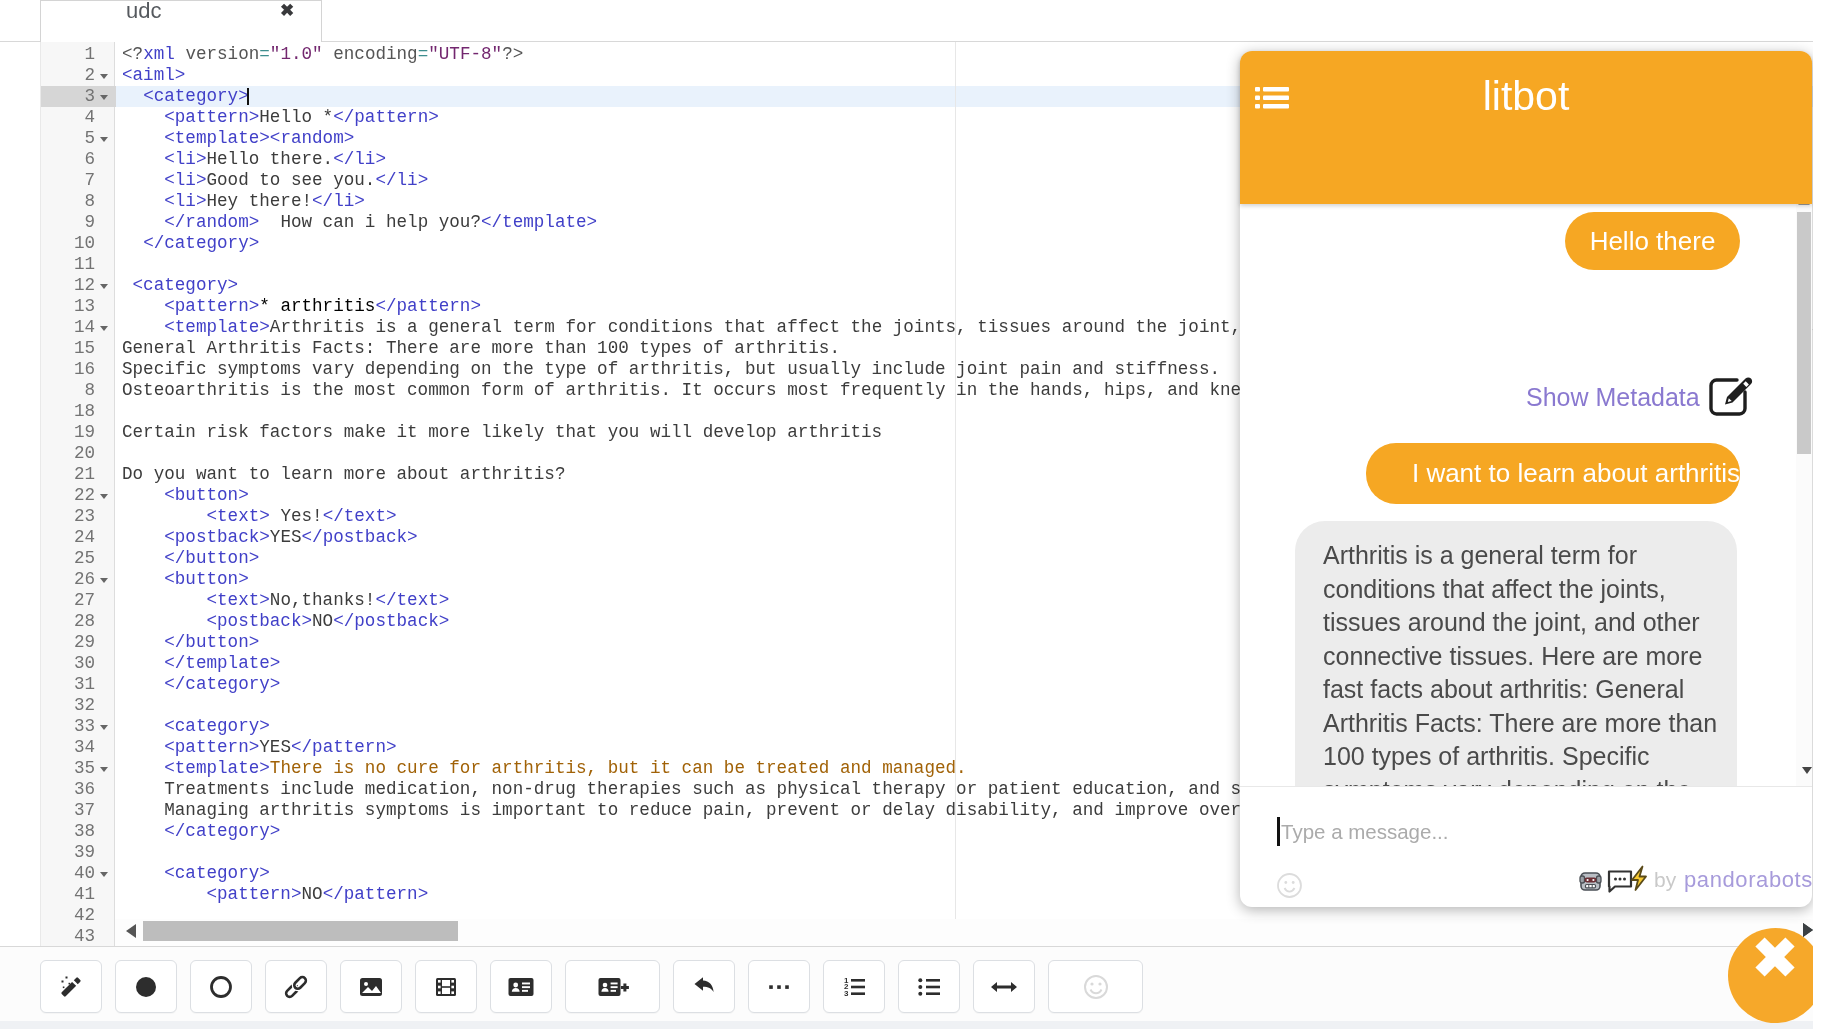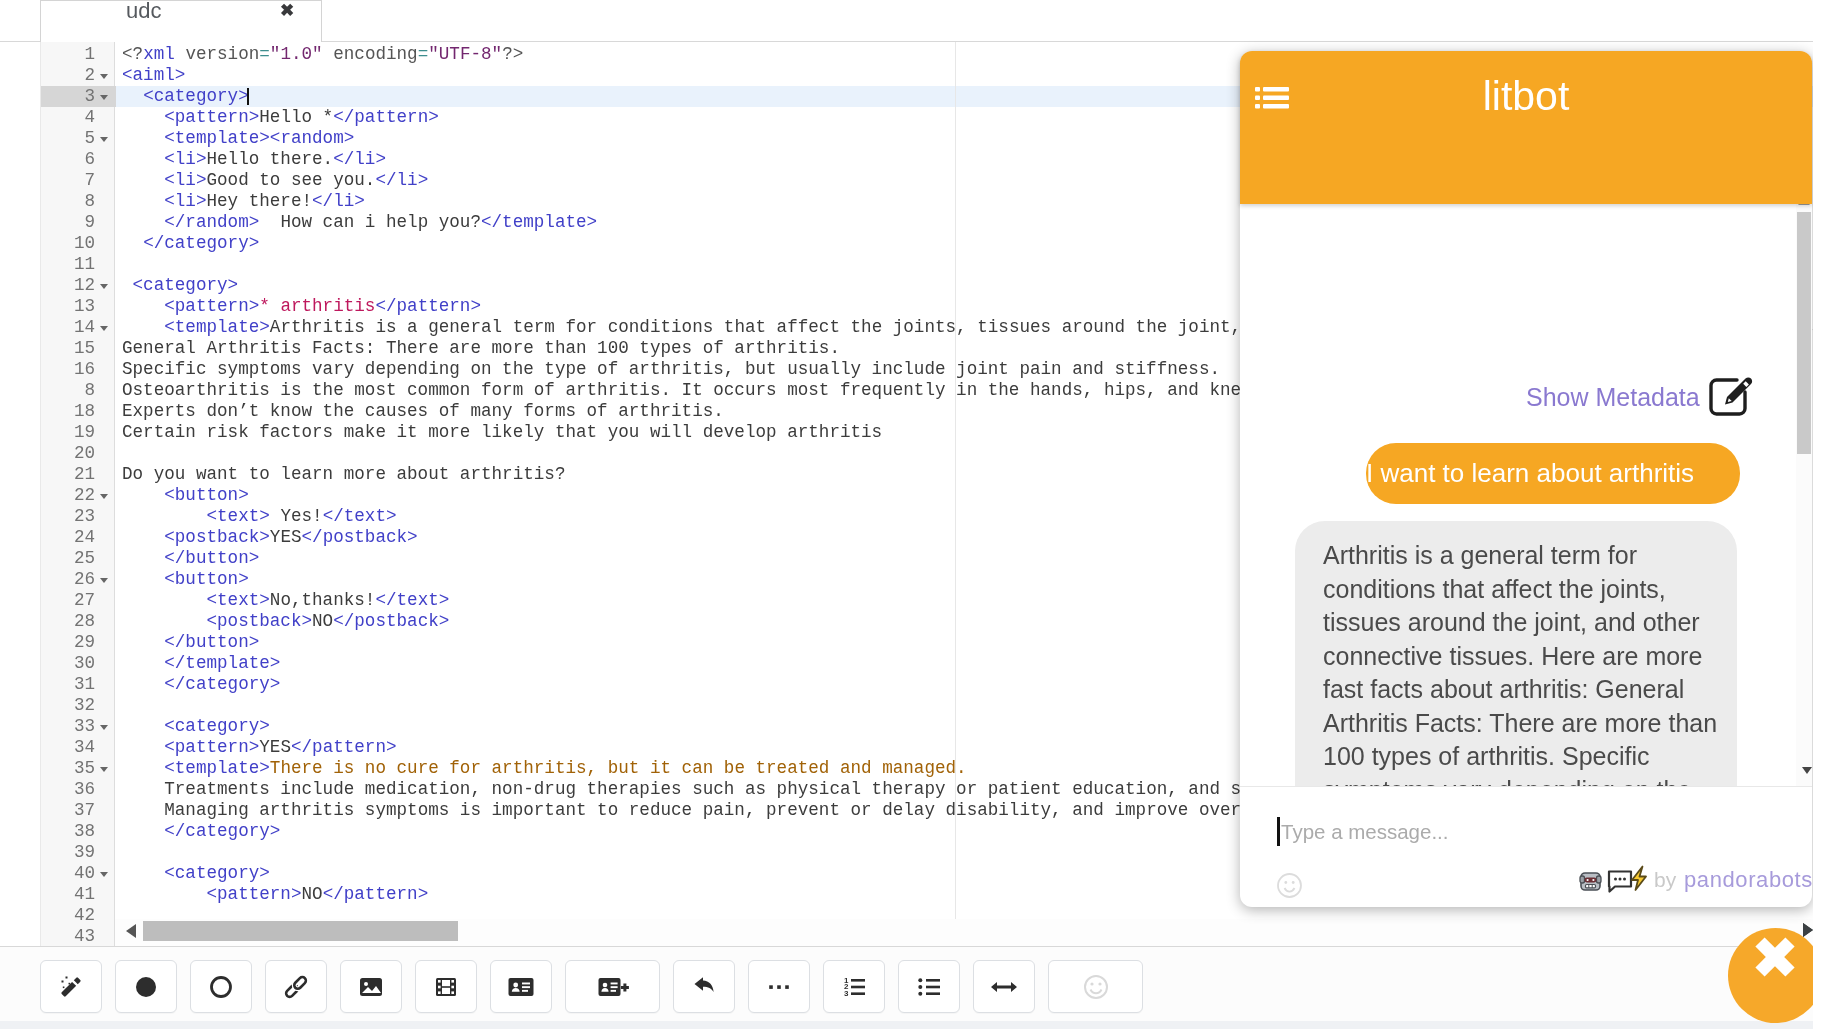--- a/index.html
+++ b/index.html
@@ -134,26 +134,25 @@
 <div class="cl" style="top:44px">  <span style="color:#4140c8">&lt;category&gt;</span></div>
 <div class="cl" style="top:65px">    <span style="color:#4140c8">&lt;pattern&gt;</span><span style="color:#3c3c3c">Hello *</span><span style="color:#4140c8">&lt;/pattern&gt;</span></div>
 <div class="cl" style="top:86px">    <span style="color:#4140c8">&lt;template&gt;</span><span style="color:#4140c8">&lt;random&gt;</span></div>
 <div class="cl" style="top:107px">    <span style="color:#4140c8">&lt;li&gt;</span><span style="color:#3c3c3c">Hello there.</span><span style="color:#4140c8">&lt;/li&gt;</span></div>
 <div class="cl" style="top:128px">    <span style="color:#4140c8">&lt;li&gt;</span><span style="color:#3c3c3c">Good to see you.</span><span style="color:#4140c8">&lt;/li&gt;</span></div>
 <div class="cl" style="top:149px">    <span style="color:#4140c8">&lt;li&gt;</span><span style="color:#3c3c3c">Hey there!</span><span style="color:#4140c8">&lt;/li&gt;</span></div>
 <div class="cl" style="top:170px">    <span style="color:#4140c8">&lt;/random&gt;</span><span style="color:#3c3c3c">  How can i help you?</span><span style="color:#4140c8">&lt;/template&gt;</span></div>
 <div class="cl" style="top:191px">  <span style="color:#4140c8">&lt;/category&gt;</span></div>
 <div class="cl" style="top:212px"></div>
 <div class="cl" style="top:233px"> <span style="color:#4140c8">&lt;category&gt;</span></div>
-<div class="cl" style="top:254px">    <span style="color:#4140c8">&lt;pattern&gt;</span><span style="color:#be185d">* arthritis</span><span style="color:#4140c8">&lt;/pattern&gt;</span></div>
+<div class="cl" style="top:254px">    <span style="color:#4140c8">&lt;pattern&gt;</span><span style="color:#000000">* arthritis</span><span style="color:#4140c8">&lt;/pattern&gt;</span></div>
 <div class="cl" style="top:275px">    <span style="color:#4140c8">&lt;template&gt;</span><span style="color:#3c3c3c">Arthritis is a general term for conditions that affect the joints, tissues around the joint, and other connective tissues. Here are more fast facts about arthritis:</span></div>
 <div class="cl" style="top:296px"><span style="color:#3c3c3c">General Arthritis Facts: There are more than 100 types of arthritis.</span></div>
 <div class="cl" style="top:317px"><span style="color:#3c3c3c">Specific symptoms vary depending on the type of arthritis, but usually include joint pain and stiffness.</span></div>
 <div class="cl" style="top:338px"><span style="color:#3c3c3c">Osteoarthritis is the most common form of arthritis. It occurs most frequently in the hands, hips, and knees.</span></div>
-<div class="cl" style="top:359px"><span style="color:#3c3c3c">Experts don’t know the causes of many forms of arthritis.</span></div>
 <div class="cl" style="top:380px"><span style="color:#3c3c3c">Certain risk factors make it more likely that you will develop arthritis</span></div>
 <div class="cl" style="top:401px"></div>
 <div class="cl" style="top:422px"><span style="color:#3c3c3c">Do you want to learn more about arthritis?</span></div>
 <div class="cl" style="top:443px">    <span style="color:#4140c8">&lt;button&gt;</span></div>
 <div class="cl" style="top:464px">        <span style="color:#4140c8">&lt;text&gt;</span><span style="color:#3c3c3c"> Yes!</span><span style="color:#4140c8">&lt;/text&gt;</span></div>
 <div class="cl" style="top:485px">    <span style="color:#4140c8">&lt;postback&gt;</span><span style="color:#3c3c3c">YES</span><span style="color:#4140c8">&lt;/postback&gt;</span></div>
 <div class="cl" style="top:506px">    <span style="color:#4140c8">&lt;/button&gt;</span></div>
 <div class="cl" style="top:527px">    <span style="color:#4140c8">&lt;button&gt;</span></div>
 <div class="cl" style="top:548px">        <span style="color:#4140c8">&lt;text&gt;</span><span style="color:#3c3c3c">No,thanks!</span><span style="color:#4140c8">&lt;/text&gt;</span></div>
 <div class="cl" style="top:569px">        <span style="color:#4140c8">&lt;postback&gt;</span><span style="color:#3c3c3c">NO</span><span style="color:#4140c8">&lt;/postback&gt;</span></div>
@@ -317,32 +316,33 @@
           <circle cx="10" cy="11" r="1.6"></circle>
           <circle cx="18" cy="11" r="1.6"></circle>
         </g>
       </svg>
     </div>
 </div>
 <div class="abs" id="strip"></div>
 
 <div class="abs" id="widget">
   <div id="chat">
+    <div class="pill or" style="left:325px;top:29px;width:175px;height:58px;line-height:58px;text-align:center">Hello there</div>
     <div style="position:absolute;left:286px;top:200px;font-size:25px;color:#8a79d0">Show Metadata</div>
     <div style="position:absolute;left:467px;top:191px"><svg width="50" height="46" viewBox="0 0 50 46">
           <g fill="none" stroke="#1e1e1e" stroke-width="3.4" stroke-linecap="round" stroke-linejoin="round">
             <path d="M30 6H9.5C6.5 6 4 8.5 4 11.5v23C4 37.5 6.5 40 9.5 40h23c3 0 5.5-2.5 5.5-5.5V18"></path>
           </g>
           <g fill="#1e1e1e">
             <path d="M18 30.5l2-7.5L38.5 4.5c1.5-1.5 4-1.5 5.5 0s1.5 4 0 5.5L25.5 28.5z"></path>
           </g>
           <path d="M20.8 28l1-3.8 2.9 2.9-3.9 1z" fill="#fff"></path>
           <path d="M36.2 9.8l3.2 3.2 2.5-2.5-3.2-3.2z" fill="#fff"></path>
         </svg></div>
-    <div class="pill or" style="left:126px;top:260px;width:374px;height:61px;line-height:61px;text-align:left">I want to learn about arthritis</div>
+    <div class="pill or" style="left:126px;top:260px;width:374px;height:61px;line-height:61px;text-align:right">I want to learn about arthritis</div>
     <div class="pill gr" style="left:55px;top:338px;width:442px;height:300px;padding:18px 0 0 28px;line-height:33.5px;font-size:25px">Arthritis is a general term for<br>conditions that affect the joints,<br>tissues around the joint, and other<br>connective tissues. Here are more<br>fast facts about arthritis: General<br>Arthritis Facts: There are more than<br>100 types of arthritis. Specific<br>symptoms vary depending on the</div>
   </div>
   <div id="vsb">
       <div class="ua"></div>
       <div class="thumb"></div>
       <div class="da"></div>
     </div>
   <div id="whead">
       <div class="ham"><svg width="34" height="28" viewBox="0 0 34 28">
           <g fill="#fff">

